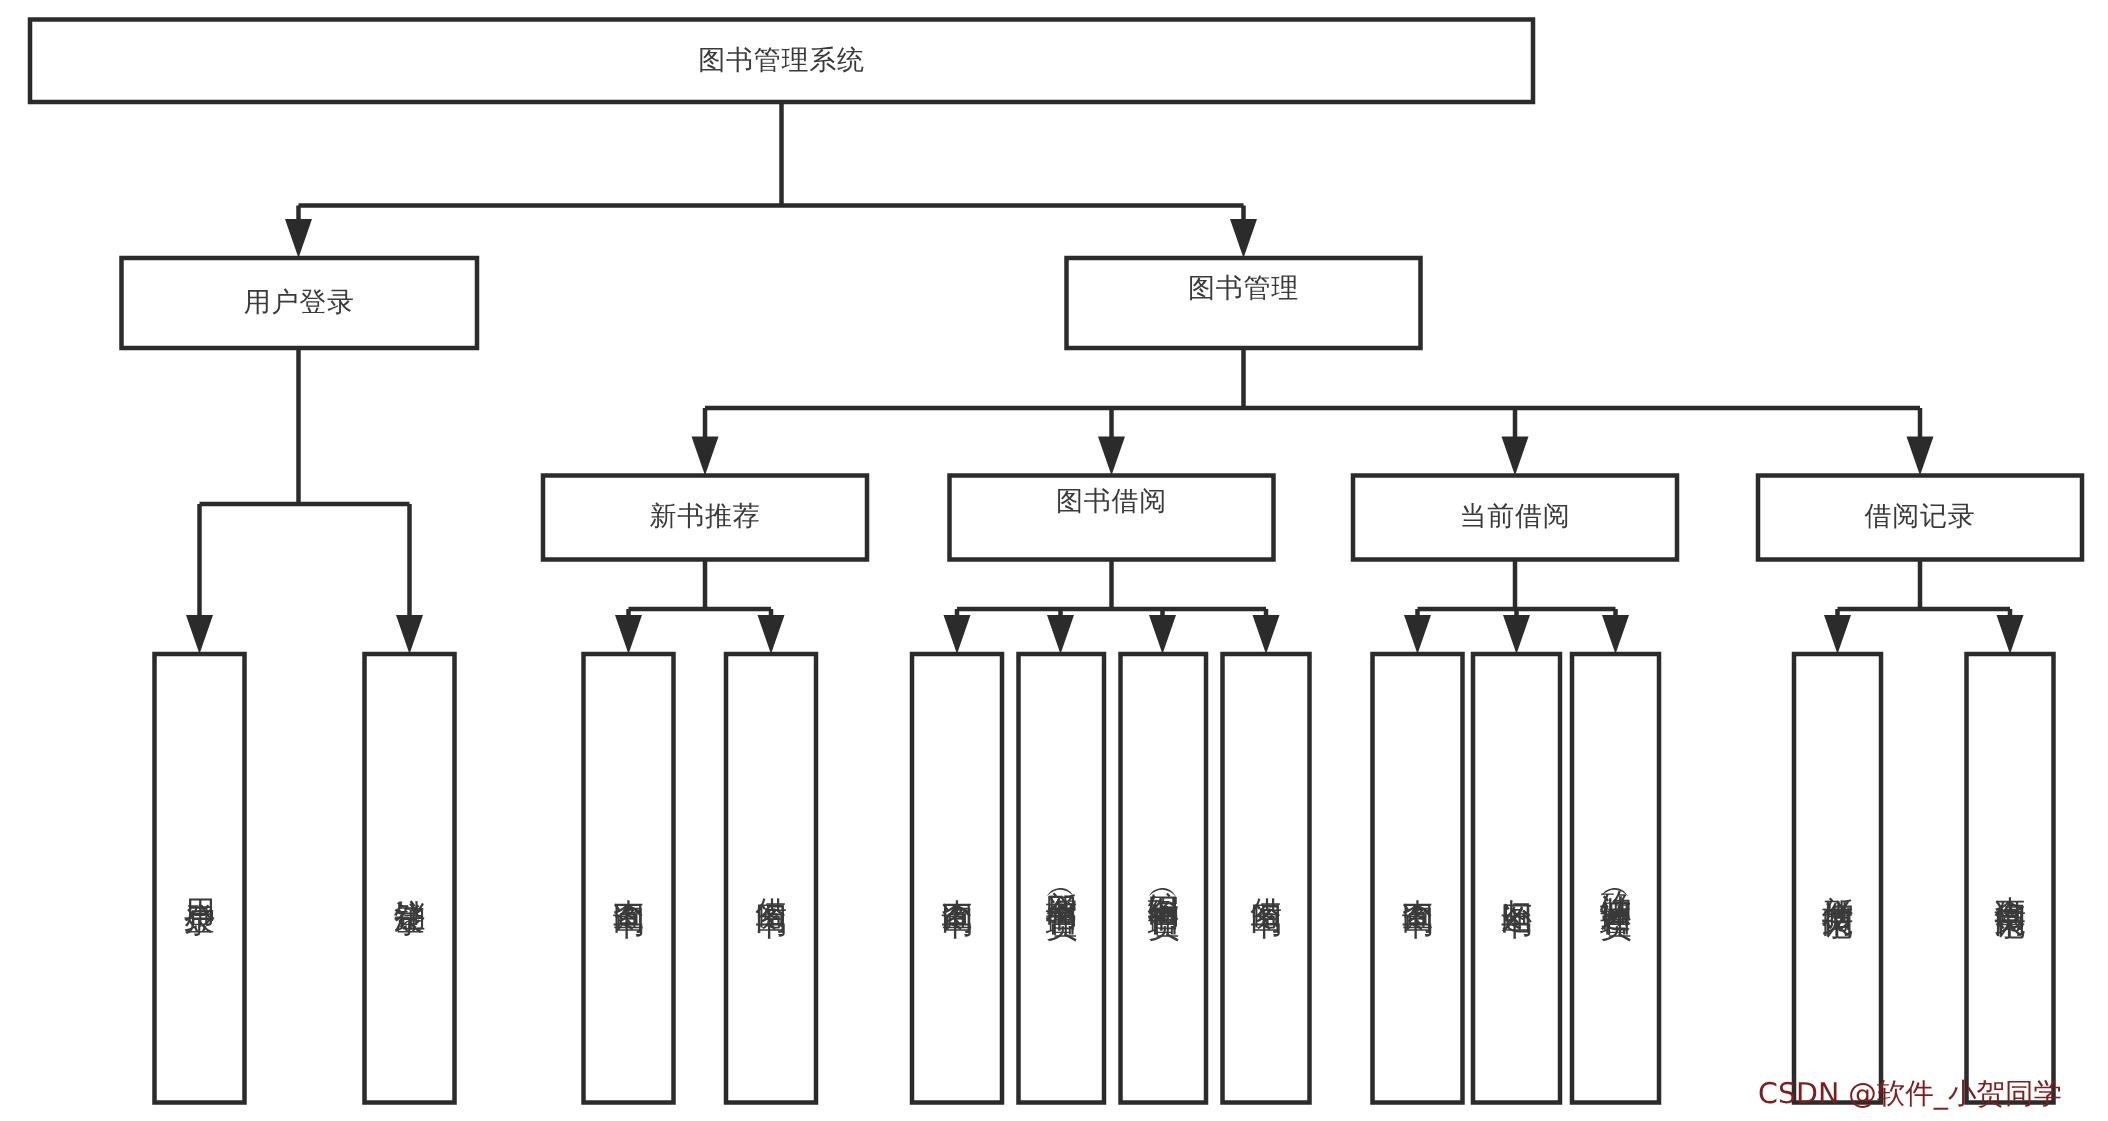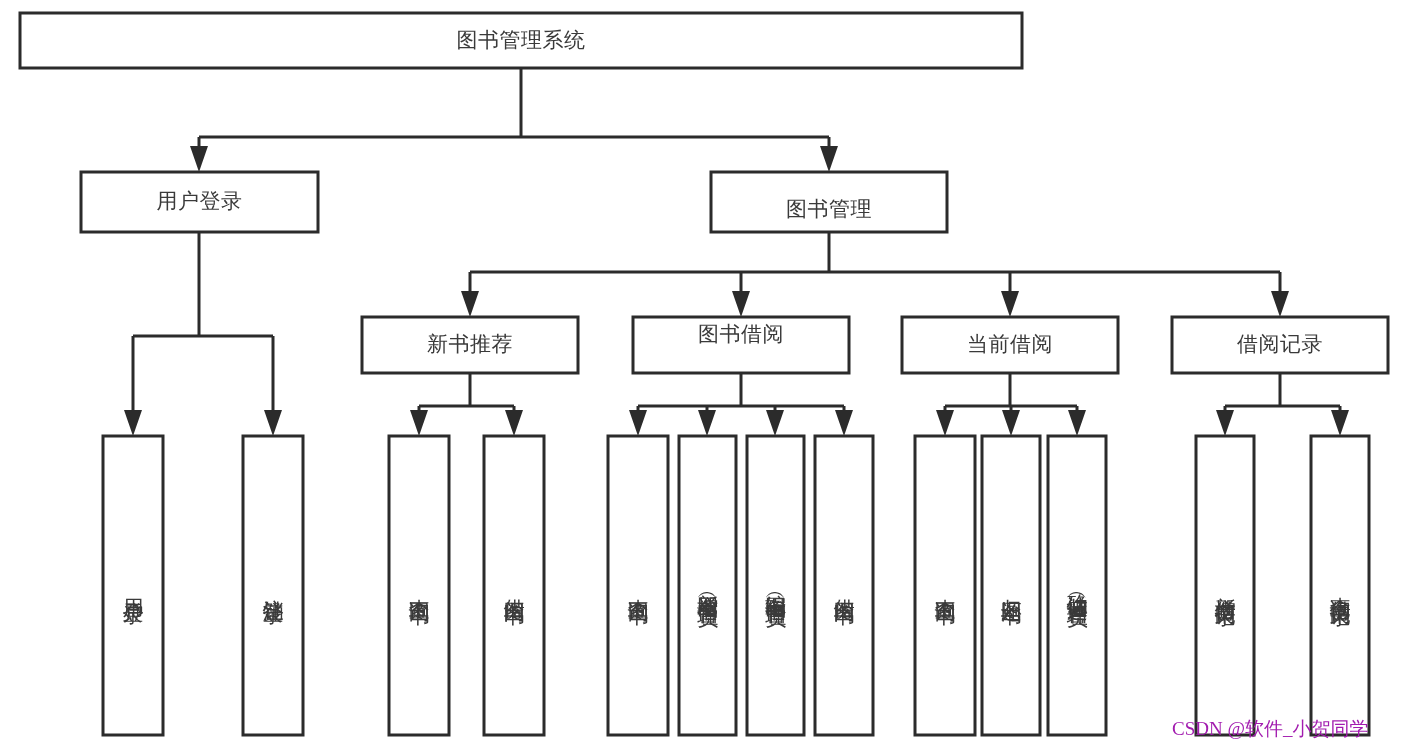--- a/index.html
+++ b/index.html
@@ -46,21 +46,21 @@
     display: flex;
     align-items: center;
     justify-content: center;
     color: #3a3a3a;
     font-family: "DejaVu Sans", "Liberation Sans", sans-serif;
     letter-spacing: 0.5px;
     pointer-events: none;
     box-sizing: border-box;
   }
   .node-label.horizontal {
-    font-size: 21px;
+    font-size: 18px;
     line-height: 1.2;
     white-space: nowrap;
   }
   .node-label.vertical {
     writing-mode: vertical-rl;
     text-orientation: upright;
     font-size: 21px;
     line-height: 1.35;
     letter-spacing: 2px;
     padding: 6px 0;
@@ -153,33 +153,33 @@
         <rect x="915" y="436" width="60" height="299" class="node-box"></rect>
         <rect x="982" y="436" width="58" height="299" class="node-box"></rect>
         <rect x="1048" y="436" width="58" height="299" class="node-box"></rect>
         <rect x="1196" y="436" width="58" height="299" class="node-box"></rect>
         <rect x="1311" y="436" width="58" height="299" class="node-box"></rect>
       </g>
   </svg>
   <div id="label-layer">
       <div class="node-label horizontal" style="left: 20px; top: 13px; width: 1002px; height: 55px;">图书管理系统</div>
       <div class="node-label horizontal" style="left: 81px; top: 172px; width: 237px; height: 60px;">用户登录</div>
-      <div class="node-label horizontal" style="left: 711px; top: 184px; width: 236px; height: 52px;">图书管理</div>
+      <div class="node-label horizontal" style="left: 711px; top: 167px; width: 236px; height: 52px;">图书管理</div>
       <div class="node-label horizontal" style="left: 362px; top: 317px; width: 216px; height: 56px; border-radius: 19px;">新书推荐</div>
       <div class="node-label horizontal" style="left: 633px; top: 313px; width: 216px; height: 44px;">图书借阅</div>
       <div class="node-label horizontal" style="left: 902px; top: 317px; width: 216px; height: 56px;">当前借阅</div>
       <div class="node-label horizontal" style="left: 1172px; top: 317px; width: 216px; height: 56px; border-radius: 25px;">借阅记录</div>
       <div class="node-label vertical" style="left: 103px; top: 436px; width: 60px; height: 299px;">用户登录</div>
       <div class="node-label vertical" style="left: 243px; top: 436px; width: 60px; height: 299px;">注销登录</div>
       <div class="node-label vertical" style="left: 389px; top: 436px; width: 60px; height: 299px;">查询图书</div>
       <div class="node-label vertical" style="left: 484px; top: 436px; width: 60px; height: 299px;">借阅图书</div>
       <div class="node-label vertical" style="left: 608px; top: 436px; width: 60px; height: 299px;">查询图书</div>
       <div class="node-label vertical" style="left: 679px; top: 436px; width: 57px; height: 299px;">新增图书（管理员）</div>
       <div class="node-label vertical" style="left: 747px; top: 436px; width: 57px; height: 299px;">编辑图书（管理员）</div>
       <div class="node-label vertical" style="left: 815px; top: 436px; width: 58px; height: 299px;">借阅图书</div>
       <div class="node-label vertical" style="left: 915px; top: 436px; width: 60px; height: 299px;">查询图书</div>
       <div class="node-label vertical" style="left: 982px; top: 436px; width: 58px; height: 299px;">归还图书</div>
       <div class="node-label vertical" style="left: 1048px; top: 436px; width: 58px; height: 299px;">确认归还（管理员）</div>
       <div class="node-label vertical" style="left: 1196px; top: 436px; width: 58px; height: 299px;">新增借阅记录</div>
       <div class="node-label vertical" style="left: 1311px; top: 436px; width: 58px; height: 299px;">查询借阅记录</div>
     </div>
-  <div class="watermark" style="left: 1172px; top: 716px; color: #a21caf; font-family: Liberation Serif, serif;">CSDN @软件_小贺同学</div>
+  <div class="watermark" style="left: 1172px; top: 716px; color: #7f1d1d;">CSDN @软件_小贺同学</div>
 </div>
 
 </body></html>

